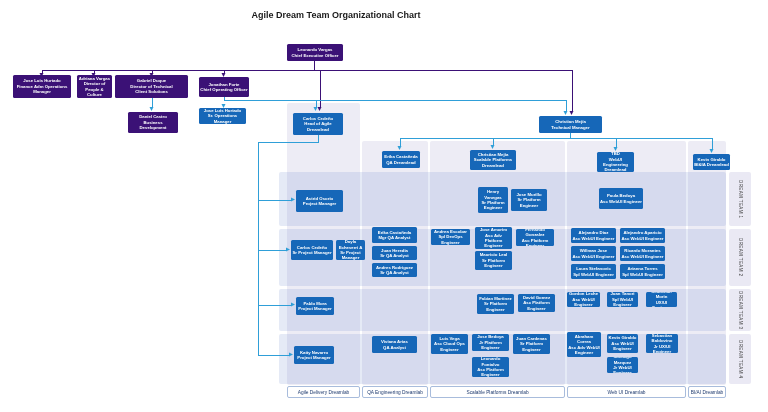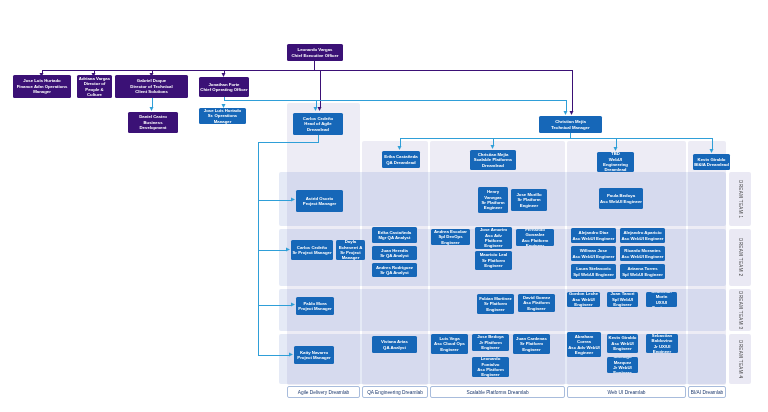--- a/index.html
+++ b/index.html
@@ -21,20 +21,21 @@
   .ar.d.p{border-top-color:var(--purple,#3b1176);}
   .ar.d.b{border-top-color:var(--lblue,#2f9fd8);}
   .ar.r{border-top:2.5px solid transparent;border-bottom:2.5px solid transparent;border-left:4.5px solid;transform:translateY(-2.5px);}
   .ar.r.b{border-left-color:var(--lblue,#2f9fd8);}
   .footer{position:absolute;top:386px;height:12px;background:#ffffff;border:1px solid var(--fbor,#a8bcdc);border-radius:2px;display:flex;align-items:center;justify-content:center;font-size:4.8px;color:var(--ftx,#1e3a6e);box-sizing:border-box;}
 </style>
 </head>
 <body>
 
 <div id="stage">
+  <div class="title">Agile Dream Team Organizational Chart</div>
 <div class="band" style="left: 287px; top: 103px; width: 73px; height: 282px;"></div>
     <div class="band" style="left: 362px; top: 141px; width: 66px; height: 244px;"></div>
     <div class="band" style="left: 430px; top: 141px; width: 135px; height: 244px;"></div>
     <div class="band" style="left: 567px; top: 141px; width: 119px; height: 244px;"></div>
     <div class="band" style="left: 688px; top: 141px; width: 38px; height: 244px;"></div>
     <div class="rowstripe" style="top: 172px; height: 54px;"></div>
     <div class="tab" style="top: 172px; height: 54px;">
       <span>DREAM TEAM 1</span>
     </div>
     <div class="rowstripe" style="top: 229px; height: 57px;"></div>

